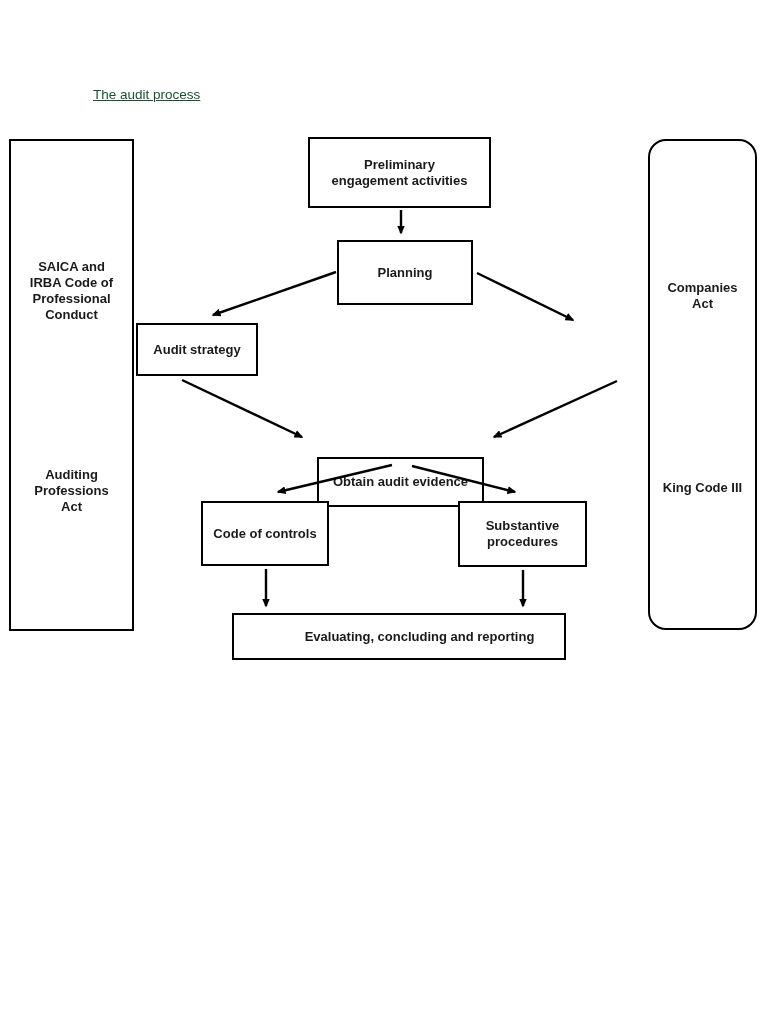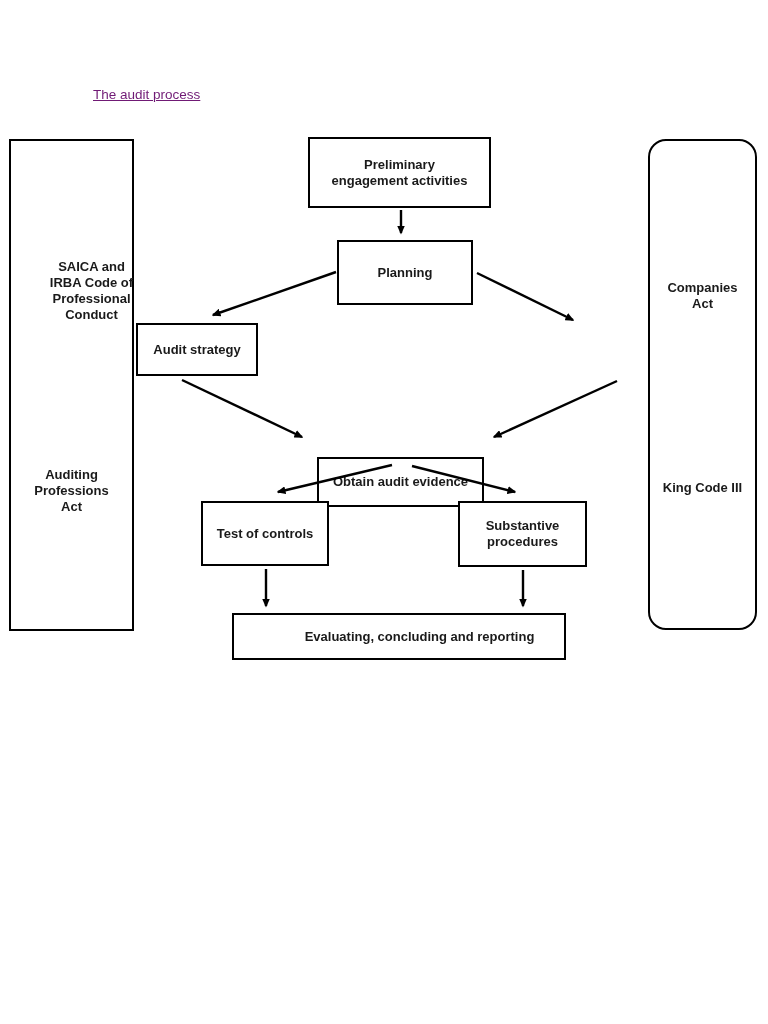--- a/index.html
+++ b/index.html
@@ -16,21 +16,21 @@
     color: #000000;
     overflow: hidden;
   }
   .title {
     position: absolute;
     left: 93px;
     top: 87px;
     font-size: 13.5px;
     font-weight: 400;
     text-decoration: underline;
-    color: #701a75;
+    color: #14532d;
   }
   .node {
     position: absolute;
     box-sizing: border-box;
     border: 2px solid #000000;
     background: #ffffff;
     display: flex;
     align-items: center;
     justify-content: center;
     text-align: center;
@@ -64,21 +64,21 @@
   .n-planning    { left: 337px; top: 240px; width: 136px; height: 65px; }
   .n-strategy    { left: 136px; top: 323px; width: 122px; height: 53px; text-align: right; }
   .n-plan        { left: 521px; top: 328px; width: 122px; height: 50px; }
   .n-obtain      { left: 317px; top: 413px; width: 167px; height: 50px; margin-top: 44px; }
   .n-test        { left: 201px; top: 501px; width: 128px; height: 65px; }
   .n-substantive { left: 458px; top: 501px; width: 129px; height: 66px; }
   .n-evaluating  { left: 232px; top: 613px; width: 334px; height: 47px; padding-left: 41px; }
   
   .panel-left  { left: 9px;   top: 139px; width: 125px; height: 492px; }
   .panel-right { left: 648px; top: 139px; width: 109px; height: 491px; border-radius: 18px; }
-  .panel-left  .label-top    { top: 118px; padding-left: 20px; }
+  .panel-left  .label-top    { top: 118px; }
   .panel-left  .label-bottom { top: 326px; }
   .panel-right .label-top    { top: 139px; }
   .panel-right .label-bottom { top: 339px; }
 
   svg.arrows {
     position: absolute;
     left: 0;
     top: 0;
     width: 768px;
     height: 1024px;
@@ -124,21 +124,21 @@
   <div class="node n-strategy">
     <span class="label">Audit strategy</span>
   </div>
 
 
   <div class="node n-obtain">
     <span class="label">Obtain audit evidence</span>
   </div>
 
   <div class="node n-test">
-    <span class="label">Test of controls</span>
+    <span class="label">Code of controls</span>
   </div>
 
   <div class="node n-substantive">
     <span class="label">Substantive
 procedures</span>
   </div>
 
   <div class="node n-evaluating">
     <span class="label">Evaluating, concluding and reporting</span>
   </div>

